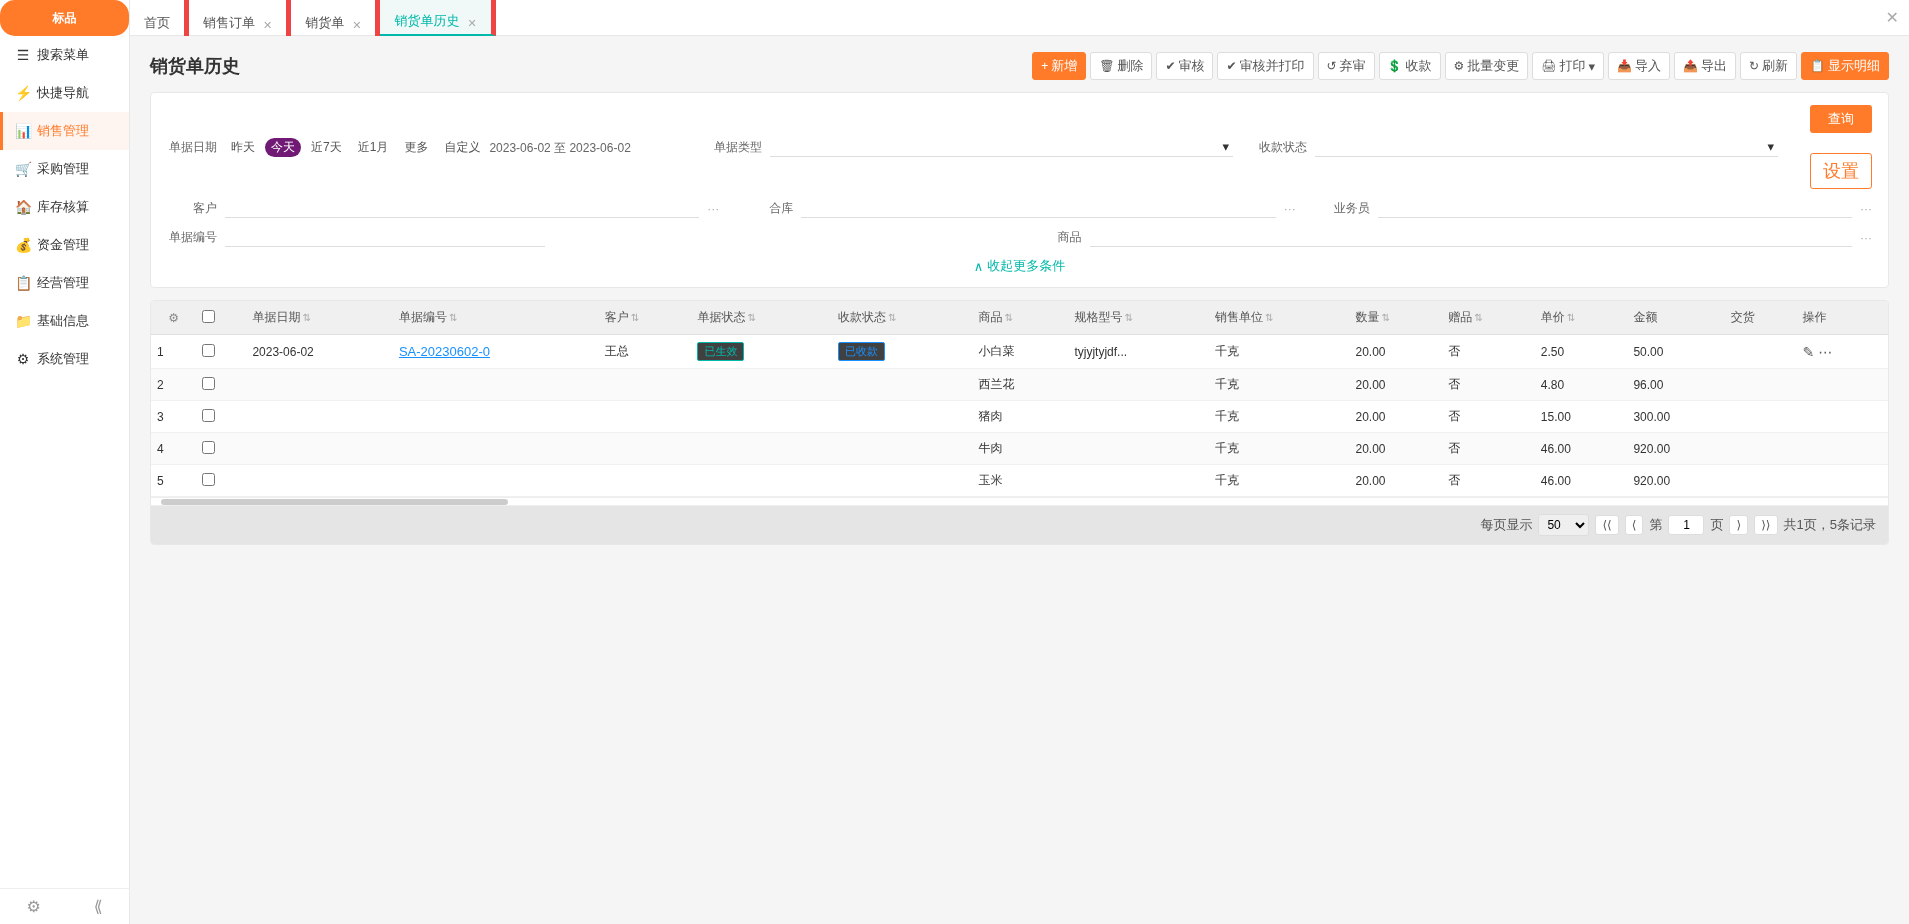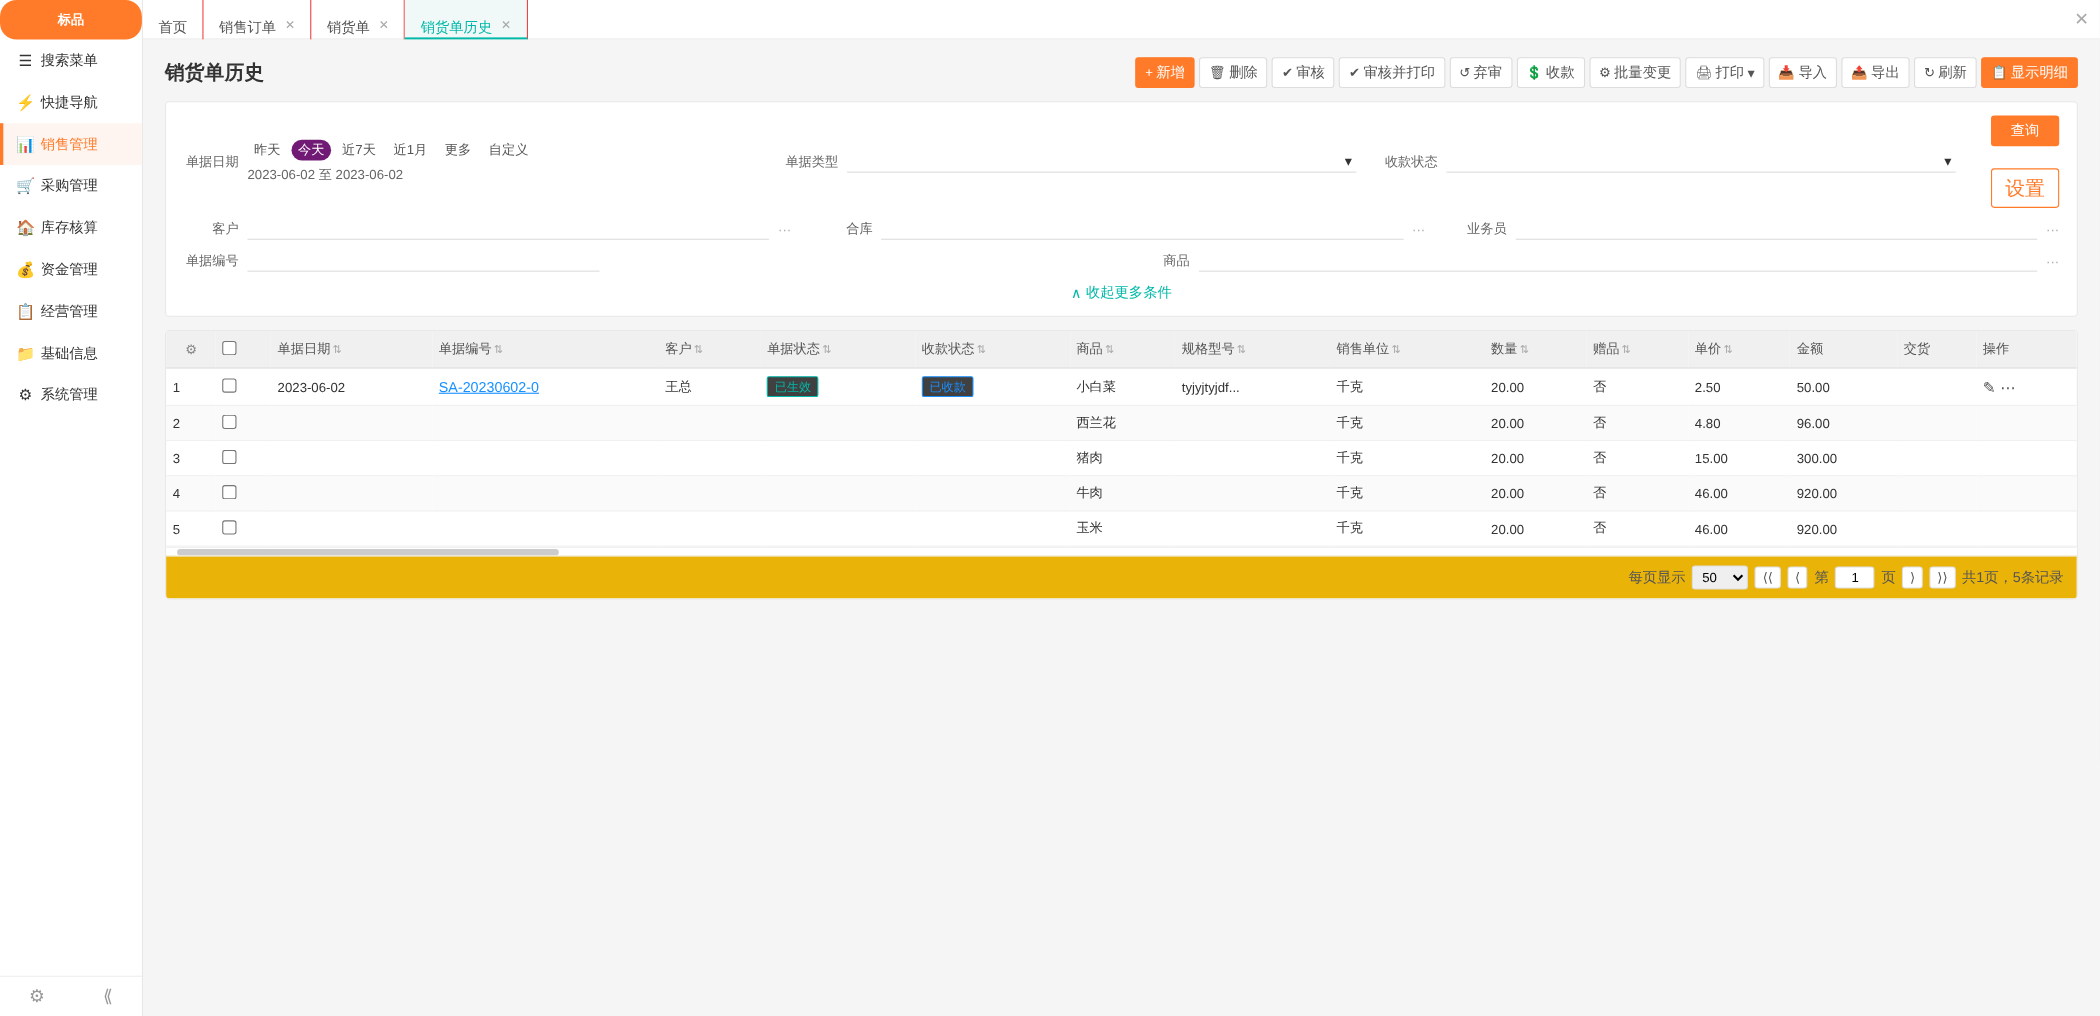--- a/index.html
+++ b/index.html
@@ -60,28 +60,28 @@
     .tabs-bar {
       background: #fff;
       border-bottom: 1px solid #e8e8e8;
       display: flex;
       align-items: center;
       height: 36px;
       padding-left: 0;
       flex-shrink: 0;
     }
     .tab {
-      padding: 16px 14px;
+      padding: 4px 14px;
       height: 36px;
       display: flex;
-      align-items: flex-start;
+      align-items: flex-end;
       gap: 6px;
       cursor: pointer;
       color: #555;
-      border-right: 1px solid #ef4444;
+      border-right: 5px solid #ef4444;
       white-space: nowrap;
       font-size: 13px;
     }
     .tab.active {
       background: #f0f9f8;
       color: #00b8a9;
       border-bottom: 2px solid #00b8a9;
     }
     .tab-close {
       font-size: 11px;
@@ -211,21 +211,21 @@
       color: #fff;
       border-radius: 10px;
     }
     .date-range {
       font-size: 12px;
       color: #666;
       margin-top: 2px;
     }
     .filter-date-group {
       display: flex;
-      flex-direction: column;
+      flex-direction: row;
       gap: 3px;
     }
     .collapse-btn {
       display: flex;
       align-items: center;
       justify-content: center;
       color: #00b8a9;
       cursor: pointer;
       font-size: 12px;
       gap: 4px;
@@ -297,21 +297,21 @@
     .total-qty { margin-left: 900px; font-weight: 500; }
     .total-amt { margin-left: 120px; font-weight: 500; }
 
     
     .pagination {
       display: flex;
       align-items: center;
       justify-content: flex-end;
       padding: 8px 12px;
       gap: 6px;
-      background: #eab308;
+      background: #e5e5e5;
       border-top: 1px solid #eee;
       font-size: 12px;
       color: #555;
     }
     .pagination select {
       border: 1px solid #ddd;
       border-radius: 3px;
       padding: 2px 4px;
       font-size: 12px;
     }

